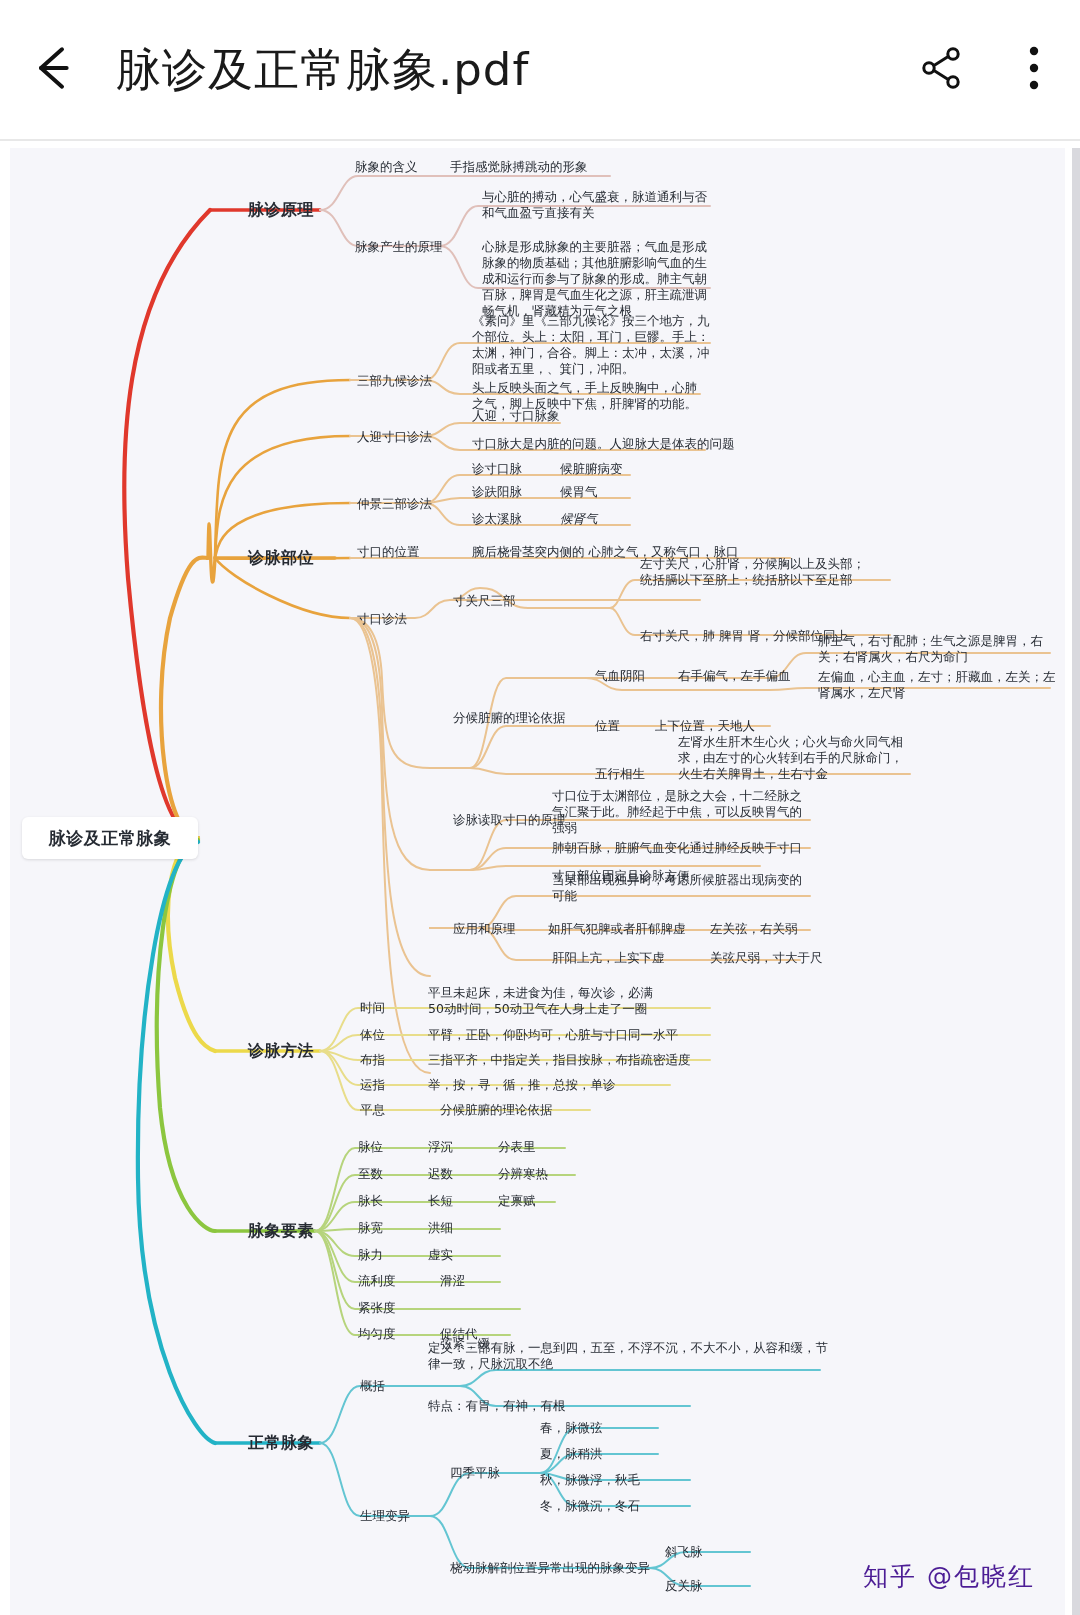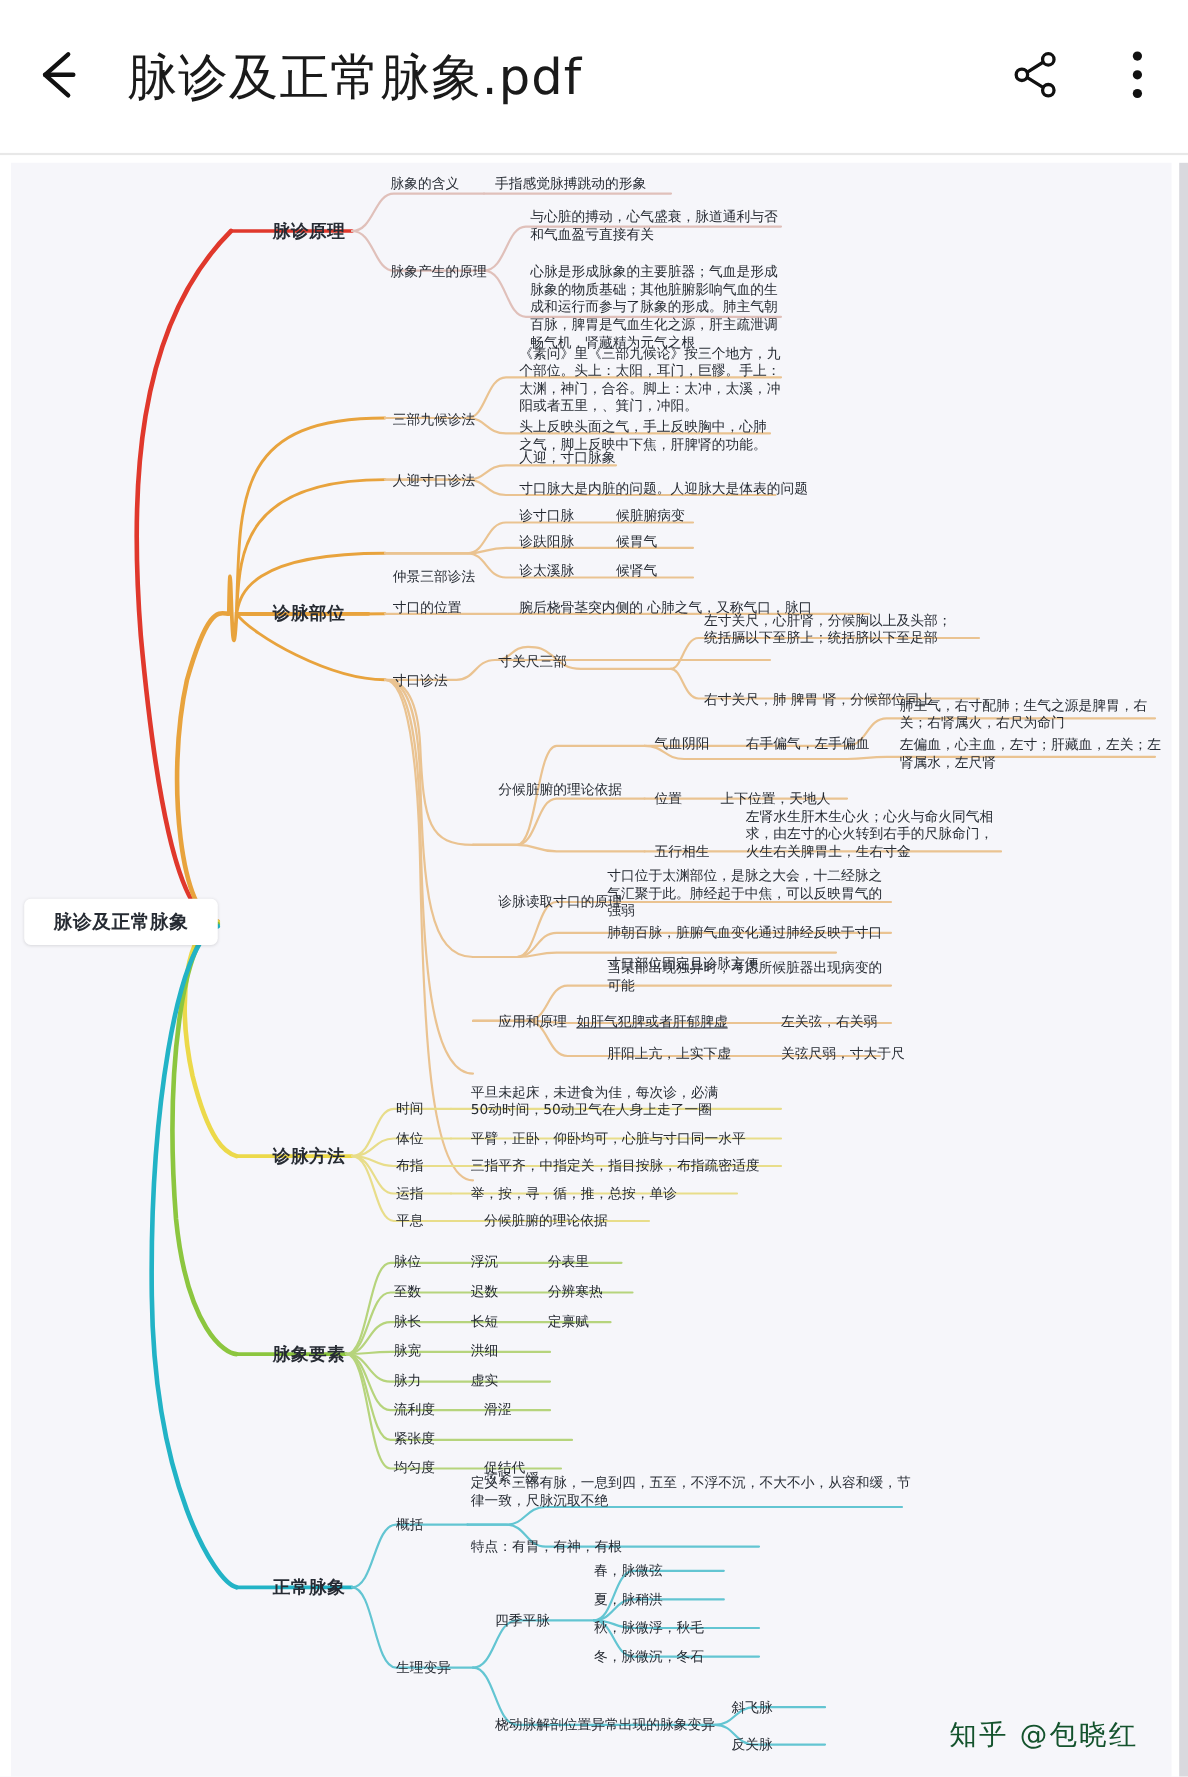--- a/index.html
+++ b/index.html
@@ -47,21 +47,21 @@
   .lvl1{ font-size:16px; font-weight:bold; letter-spacing:.5px; }
   
   .lvl2{ font-size:12.5px; line-height:16px; }
   
   .lvl3{ font-size:12.5px; line-height:16px; }
   
   .lvl4{ font-size:12.5px; line-height:16px; }
 
   #watermark{
     position:absolute; right:30px; bottom:22px;
-    font-size:25px; color:#14532d; letter-spacing:2px;
+    font-size:25px; color:#4c1d95; letter-spacing:2px;
     user-select:none;
   }
   #right-edge{ position:absolute; right:0; top:148px; width:8px; height:1467px; background:#d9d9de;}
 </style>
 </head>
 <body>
 
 <div id="header">
   <div id="back-btn">
     <span>
@@ -208,27 +208,27 @@
   <div class="node lvl1" style="left:238px; top:400px;">诊脉部位</div>
 
   <div class="node lvl2" style="left:347px; top:225px;">三部九候诊法</div>
   <div class="node lvl3" style="left:462px; top:165px; width:238px;">《素问》里《三部九候论》按三个地方，九个部位。头上：太阳，耳门，巨髎。手上：太渊，神门，合谷。脚上：太冲，太溪，冲阳或者五里，、箕门，冲阳。</div>
   <div class="node lvl3" style="left:462px; top:232px; width:228px;">头上反映头面之气，手上反映胸中，心肺之气，脚上反映中下焦，肝脾肾的功能。</div>
 
   <div class="node lvl2" style="left:347px; top:281px;">人迎寸口诊法</div>
   <div class="node lvl3" style="left:462px; top:260px;">人迎，寸口脉象</div>
   <div class="node lvl3" style="left:462px; top:288px;">寸口脉大是内脏的问题。人迎脉大是体表的问题</div>
 
-  <div class="node lvl2" style="left:347px; top:348px;margin-top:20px;">仲景三部诊法</div>
+  <div class="node lvl2" style="left:347px; top:348px;">仲景三部诊法</div>
   <div class="node lvl3" style="left:462px; top:313px;">诊寸口脉</div>
   <div class="node lvl4" style="left:550px; top:313px;">候脏腑病变</div>
   <div class="node lvl3" style="left:462px; top:336px;">诊趺阳脉</div>
   <div class="node lvl4" style="left:550px; top:336px;">候胃气</div>
   <div class="node lvl3" style="left:462px; top:363px;">诊太溪脉</div>
-  <div class="node lvl4" style="left:550px; top:363px;">候肾气</div>
+  <div class="node lvl4" style="left:550px; top:363px;font-style:italic;">候肾气</div>
 
   <div class="node lvl2" style="left:347px; top:396px;">寸口的位置</div>
   <div class="node lvl3" style="left:462px; top:396px;">腕后桡骨茎突内侧的 心肺之气，又称气口，脉口</div>
 
   <div class="node lvl2" style="left:347px; top:463px;">寸口诊法</div>
 
   <div class="node lvl3" style="left:443px; top:445px;">寸关尺三部</div>
   <div class="node lvl4" style="left:630px; top:408px; width:230px;">左寸关尺，心肝肾，分候胸以上及头部；统括膈以下至脐上；统括脐以下至足部</div>
   <div class="node lvl4" style="left:630px; top:480px; width:250px;">右寸关尺，肺 脾胃 肾，分候部位同上</div>
 
@@ -242,21 +242,21 @@
   <div class="node lvl4" style="left:585px; top:618px;">五行相生</div>
   <div class="node lvl4" style="left:668px; top:586px; width:232px;">左肾水生肝木生心火；心火与命火同气相求，由左寸的心火转到右手的尺脉命门，火生右关脾胃土，生右寸金</div>
 
   <div class="node lvl3" style="left:443px; top:664px;">诊脉读取寸口的原理</div>
   <div class="node lvl4" style="left:542px; top:640px; width:262px;">寸口位于太渊部位，是脉之大会，十二经脉之气汇聚于此。肺经起于中焦，可以反映胃气的强弱</div>
   <div class="node lvl4" style="left:542px; top:692px;text-align:center;">肺朝百脉，脏腑气血变化通过肺经反映于寸口</div>
   <div class="node lvl4" style="left:542px; top:720px;">寸口部位固定且诊脉方便</div>
 
   <div class="node lvl3" style="left:443px; top:773px;">应用和原理</div>
   <div class="node lvl4" style="left:542px; top:724px; width:250px;">当某部出现独异时，考虑所候脏器出现病变的可能</div>
-  <div class="node lvl4" style="left:514px; top:773px;text-decoration:underline;">如肝气犯脾或者肝郁脾虚</div>
+  <div class="node lvl4" style="left:538px; top:773px;">如肝气犯脾或者肝郁脾虚</div>
   <div class="node lvl4" style="left:700px; top:773px;">左关弦，右关弱</div>
   <div class="node lvl4" style="left:542px; top:802px;">肝阳上亢，上实下虚</div>
   <div class="node lvl4" style="left:700px; top:802px;">关弦尺弱，寸大于尺</div>
 
   <div class="node lvl1" style="left:238px; top:893px;">诊脉方法</div>
   <div class="node lvl2" style="left:350px; top:852px;">时间</div>
   <div class="node lvl3" style="left:418px; top:837px; width:228px;">平旦未起床，未进食为佳，每次诊，必满50动时间，50动卫气在人身上走了一圈</div>
   <div class="node lvl2" style="left:350px; top:879px;">体位</div>
   <div class="node lvl3" style="left:418px; top:879px;">平臂，正卧，仰卧均可，心脏与寸口同一水平</div>
   <div class="node lvl2" style="left:350px; top:904px;">布指</div>

